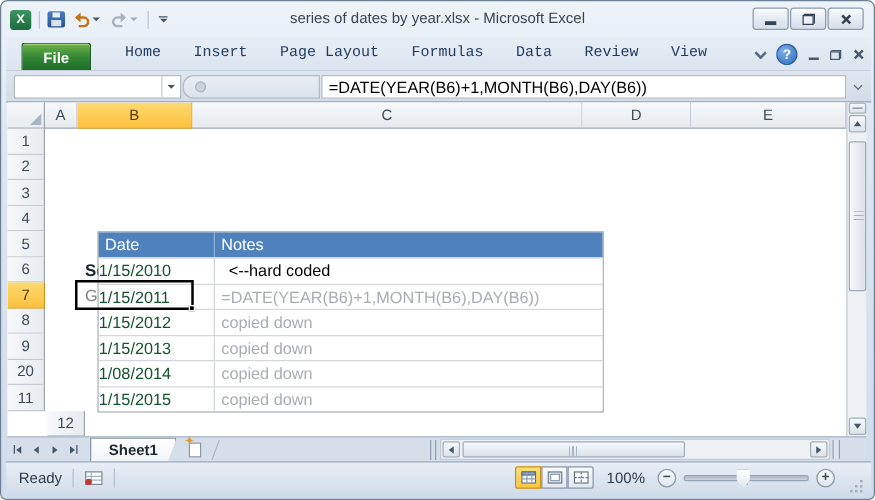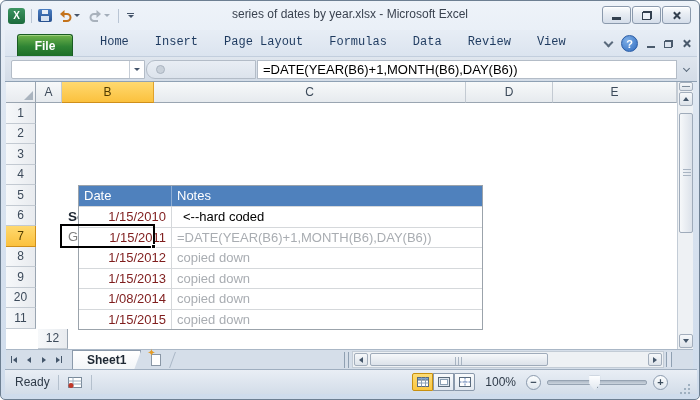--- a/index.html
+++ b/index.html
@@ -82,21 +82,21 @@
     border-right:1px solid #9aa5b1; border-bottom:1px solid #c3cad2; font-size:12px; color:#3c4a5a;
     display:flex; align-items:center; justify-content:center; }
   .rowhdr.sel { background:linear-gradient(#ffd970,#fbc13e); border-bottom-color:#cf8f1b; border-right-color:#cf8f1b; color:#513c00; }
   #doc-title { position:absolute; left:62px; top:124px; height:21px; line-height:21px; font-size:13.5px; font-weight:bold; color:#1c2531; white-space:nowrap; }
   #doc-subtitle { position:absolute; left:62px; top:144px; height:21px; line-height:21px; font-size:13px; color:#808080; white-space:nowrap; }
   #xtable { position:absolute; left:72px; top:103px; width:405px; border:1px solid #9ba3ab; }
   .thead { display:flex; height:20px; background:var(--table-header-blue,#4f81bd); color:#fff; font-size:13px; }
   .thead .hd { width:92px; padding-left:5px; line-height:20px; }
   .thead .hn { flex:1; padding-left:5px; line-height:20px; border-left:1px solid rgba(255,255,255,.35); }
   .trow { display:flex; height:20.5px; background:#fff; border-top:1px solid #d5d8db; }
-  .tdate { width:92px; text-align:right; padding-right:5px; font-size:13px; color:#7f1d1d; line-height:20px; }
+  .tdate { width:92px; padding-right:5px; font-size:13px; color:#14532d; line-height:20px; }
   .tnote { flex:1; padding-left:5px; font-size:13px; color:#000; line-height:20px; border-left:1px solid #d5d8db; white-space:nowrap; overflow:visible; }
   .tnote.muted { color:#a9adb2; }
   .tnote.hard { padding-left:11px; }
   #sel-box { position:absolute; left:54px; top:142px; width:95px; height:24px; border:2px solid #000; z-index:5; }
   #fill-handle { position:absolute; right:-3px; bottom:-3px; width:5px; height:5px; background:#000; border:1px solid #fff; }
   
   #vscroll { position:absolute; left:676px; top:81px; width:16px; height:267px; background:#eef1f4; border-left:1px solid #c3ccd6; }
   .sbtn { position:absolute; left:1px; width:14px; background:linear-gradient(#f6f8fa,#dde3ea); border:1px solid #a3aebc; border-radius:2px;
     display:flex; align-items:center; justify-content:center; }
   .tri-up { width:0; height:0; border-left:3.5px solid transparent; border-right:3.5px solid transparent; border-bottom:4px solid #44566a; }

